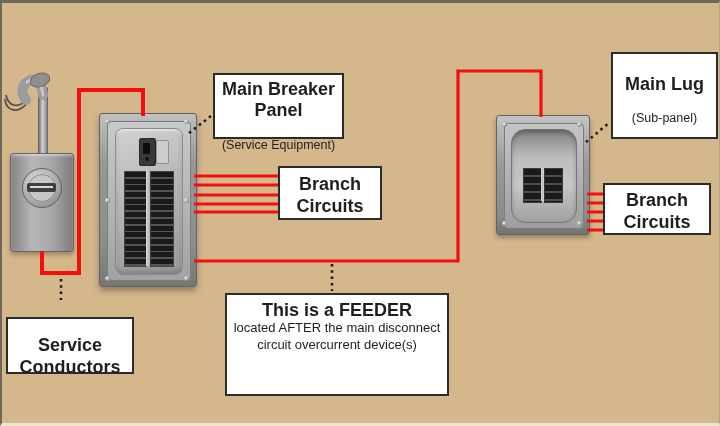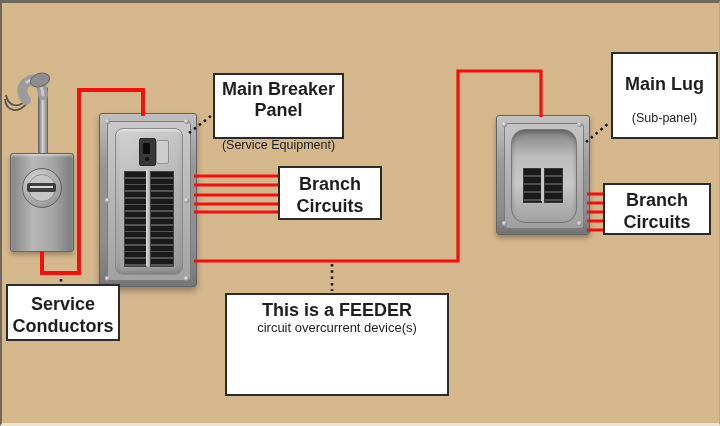--- a/index.html
+++ b/index.html
@@ -19,21 +19,21 @@
     border:2px solid var(--box-border,#2b2b2b);box-sizing:border-box;text-align:center;}
   .bold{font-weight:bold;}
   .t18{font-size:18px;line-height:21px;}
   .t18c{font-size:18px;line-height:20px;}
   .t18d{font-size:18px;line-height:22px;}
   .sub{font-size:12.5px;line-height:15px;margin-top:17px;}
   .box-main-breaker{left:211px;top:70px;width:131px;height:66px;padding-top:4px;}
   .box-main-lug{left:609px;top:49px;width:107px;height:87px;padding-top:20px;}
   .box-branch-left{left:276px;top:163px;width:104px;height:54px;padding-top:5px;}
   .box-branch-right{left:601px;top:180px;width:108px;height:52px;padding-top:4px;}
-  .box-service{left:4px;top:281px;width:114px;height:57px;padding-top:7px;}
+  .box-service{left:4px;top:314px;width:128px;height:57px;padding-top:15px;}
   .box-feeder{left:223px;top:290px;width:224px;height:103px;padding-top:6px;}
   .feeder-title{font-size:18px;line-height:19px;font-weight:bold;}
   .feeder-line{font-size:13px;line-height:16.8px;}
 
   
   .pipe{position:absolute;left:36px;top:84px;width:8px;height:67px;z-index:1;
     background:linear-gradient(to right,#757575,#d2d2d2 45%,#868686);
     border:1px solid #696969;border-radius:1px;}
   .meter{position:absolute;left:8px;top:150px;width:62px;height:97px;z-index:2;
     background:linear-gradient(to right,#858585,#b7b7b7 35%,#a5a5a5 68%,#7c7c7c);
@@ -188,16 +188,17 @@
     <div class="bold t18d">Circuits</div>
   </div>
 
   <div class="label-box box-service">
     <div class="bold t18d">Service</div>
     <div class="bold t18d">Conductors</div>
   </div>
 
   <div class="label-box box-feeder">
     <div class="feeder-title">This is a FEEDER</div>
+    <div class="feeder-line">located AFTER the main disconnect</div>
     <div class="feeder-line">circuit overcurrent device(s)</div>
   </div>
 
 </div>
 
 </body></html>

